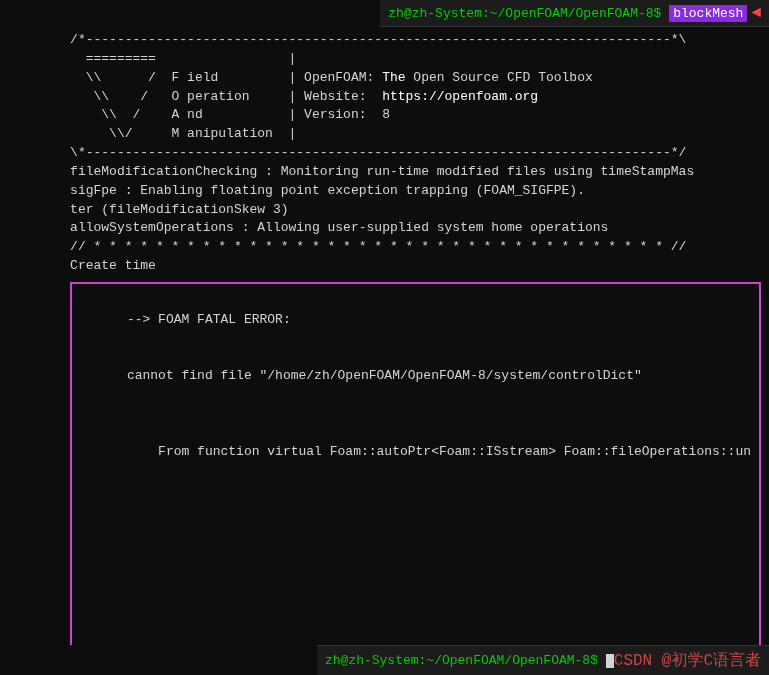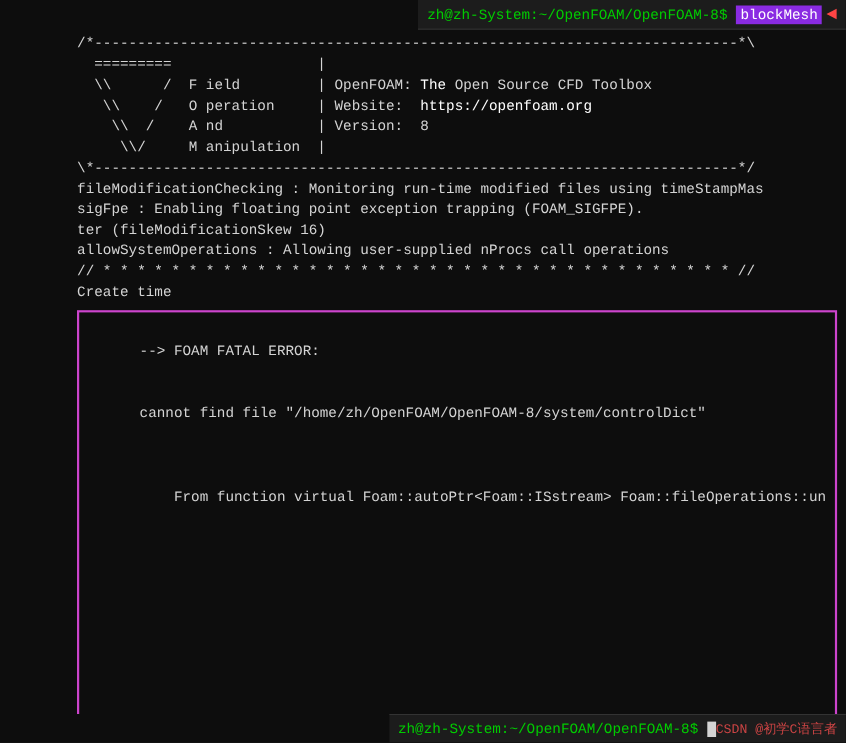--- a/index.html
+++ b/index.html
@@ -71,21 +71,21 @@
     .bottom-bar {
       background: #1c1c1c;
       padding: 4px 8px;
       display: flex;
       align-items: center;
       justify-content: space-between;
       border-top: 1px solid #333;
     }
     .watermark {
       color: #cc4444;
-      font-size: 12px;
+      font-size: 16px;
       font-family: 'Courier New', Courier, monospace;
     }
     .cursor {
       display: inline-block;
       width: 8px;
       height: 14px;
       background: #d4d4d4;
       vertical-align: middle;
     }
   </style>
@@ -106,22 +106,22 @@
   <div class="content-area">
     <div class="terminal-text">/*---------------------------------------------------------------------------*\</div>
     <div class="terminal-text">  =========                 |
   \\      /  F ield         | OpenFOAM: <span class="white-text">The</span> Open Source CFD Toolbox
    \\    /   O peration     | Website:  <span class="cyan-text">https://openfoam.org</span>
     \\  /    A nd           | Version:  8
      \\/     M anipulation  |</div>
     <div class="terminal-text">\*---------------------------------------------------------------------------*/</div>
     <div class="terminal-text">fileModificationChecking : Monitoring run-time modified files using timeStampMas</div>
     <div class="terminal-text">sigFpe : Enabling floating point exception trapping (FOAM_SIGFPE).</div>
-    <div class="terminal-text">ter (fileModificationSkew 16)</div>
-    <div class="terminal-text">allowSystemOperations : Allowing user-supplied nProcs call operations</div>
+    <div class="terminal-text">ter (fileModificationSkew 3)</div>
+    <div class="terminal-text">allowSystemOperations : Allowing user-supplied system home operations</div>
     <div class="terminal-text">// * * * * * * * * * * * * * * * * * * * * * * * * * * * * * * * * * * * * * //</div>
     <div class="terminal-text">Create time</div>
 
     <div class="error-box">
       <span>--&gt; FOAM FATAL ERROR:</span>
       <br>
       <span>cannot find file "/home/zh/OpenFOAM/OpenFOAM-8/system/controlDict"</span>
       <br><br>
       <span>    From function virtual Foam::autoPtr&lt;Foam::ISstream&gt; Foam::fileOperations::un</span>
       <br>

